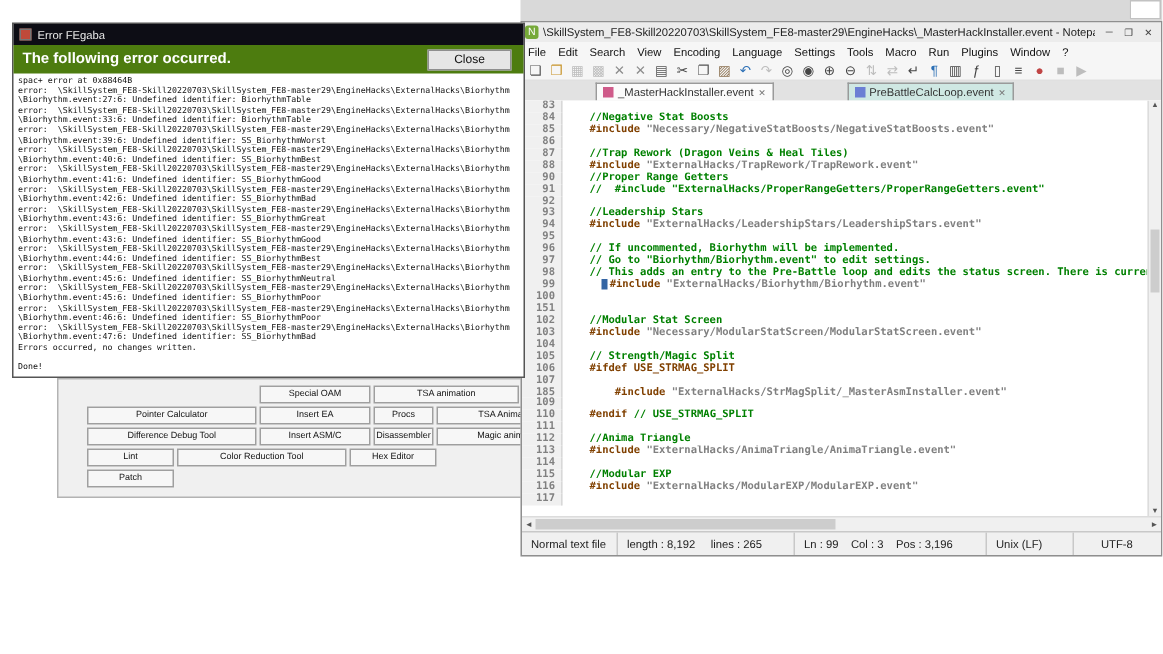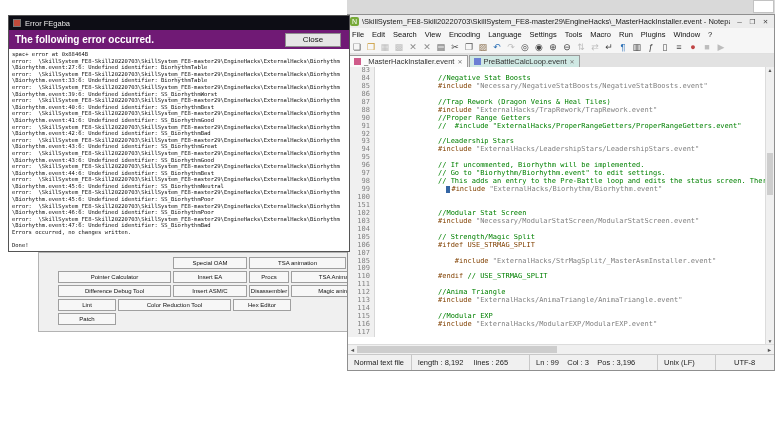--- a/index.html
+++ b/index.html
@@ -34,31 +34,31 @@
   .npp-controls{flex:none;display:flex;}
   .wc-btn{width:13px;text-align:center;font-size:6.5px;color:#444;}
 
   .npp-menu{height:12px;flex:none;display:flex;align-items:center;background:#f6f6f6;font-size:7.5px;color:#111;}
   .menu-item{padding:0 4px;white-space:nowrap;}
 
   .npp-toolbar{height:13px;flex:none;display:flex;align-items:center;gap:2px;background:#f6f6f6;border-bottom:1px solid #e0e0e0;padding-left:3px;}
   .tbi{width:12px;height:12px;flex:none;font-size:9px;line-height:12px;text-align:center;}
 
   .npp-tabs{height:13px;flex:none;display:flex;align-items:flex-end;background:#e2e2e2;padding-left:1px;gap:1px;}
-  .tab{display:flex;align-items:center;gap:3px;height:12px;padding:0 4px;font-size:7.5px;color:#333;background:#d6d6d6;border:1px solid #9a9a9a;border-bottom:none;box-sizing:border-box;white-space:nowrap;}
+  .tab{display:flex;align-items:center;gap:3px;height:12px;padding:0 4px;font-size:7.5px;color:#333;background:#d6d6d6;border:1px solid #9a9a9a;border-bottom:none;box-sizing:border-box;white-space:nowrap;margin-left:48px;}
   .tab.active{background:#fbfbfb;}
   .tab.teal{background:#cfe8e3;}
   .tabicon{width:7px;height:7px;flex:none;}
   .tabclose{font-size:6px;color:#777;}
 
   .npp-editor{flex:1;position:relative;background:#ffffff;overflow:hidden;}
-  .code-col{position:absolute;left:0;top:0;right:9px;bottom:0;overflow:hidden;}
+  .code-col{position:absolute;left:0;top:0;right:9px;bottom:0;overflow:hidden;font-weight:bold;}
   .cl{display:flex;height:7.95px;line-height:7.95px;font-family:"DejaVu Sans Mono",monospace;font-size:7px;white-space:pre;}
   .ln{flex:none;width:22px;text-align:right;padding-right:4px;background:#f0f0f0;border-right:1px solid #d8d8d8;color:#808080;box-sizing:content-box;}
-  .ct{flex:1;padding-left:18px;overflow:hidden;margin-left:45px;}
+  .ct{flex:1;padding-left:18px;overflow:hidden;}
   .tok-cmt{color:#008000;}
   .tok-pre{color:#804000;}
   .tok-str{color:#808080;}
   .tok-pln{color:#000000;}
   .caret{display:inline-block;width:4px;height:7px;background:#3465a4;vertical-align:middle;margin-right:1px;}
 
   .vscroll{position:absolute;right:0;top:0;bottom:0;width:9px;background:#f0f0f0;border-left:1px solid #dcdcdc;box-sizing:border-box;}
   .varrow{position:absolute;left:0;width:8px;text-align:center;font-size:5px;color:#555;}
   .varrow.up{top:0;}
   .varrow.down{bottom:0;}
@@ -78,21 +78,21 @@
   .sec.w4{width:46px;flex:none;border-right:none;margin-left:12px;}
 
   
   #errdlg{
     position:absolute;left:8px;top:15px;width:342px;height:237px;z-index:3;
     background:#ffffff;border:1px solid #555;box-sizing:border-box;
     display:flex;flex-direction:column;
   }
   .err-title{height:14px;flex:none;background:#0d0d15;color:#e8e8e8;display:flex;align-items:center;gap:4px;font-size:7.5px;padding:0 4px;}
   .err-icon{width:8px;height:8px;flex:none;background:#c04a3a;border:1px solid #777;box-sizing:border-box;}
-  .err-header{height:19px;flex:none;background:#701a75;color:#ffffff;display:flex;align-items:center;font-size:10px;font-weight:bold;padding:0 6px;}
+  .err-header{height:19px;flex:none;background:#4d7c0f;color:#ffffff;display:flex;align-items:center;font-size:10px;font-weight:bold;padding:0 6px;}
   .err-close{
     margin-left:auto;margin-right:2px;width:56px;height:14px;flex:none;
     background:#e6e6e6;border:1px solid #8f8f8f;font-family:"Liberation Sans",sans-serif;
     font-size:8px;line-height:11px;text-align:center;font-weight:normal;color:#111;padding:0;
   }
   .err-body{
     flex:1;padding:2px 3px;color:#111;overflow:hidden;
     font-family:"DejaVu Sans Mono",monospace;font-size:5.5px;line-height:6.6px;white-space:pre;
   }
 </style>

